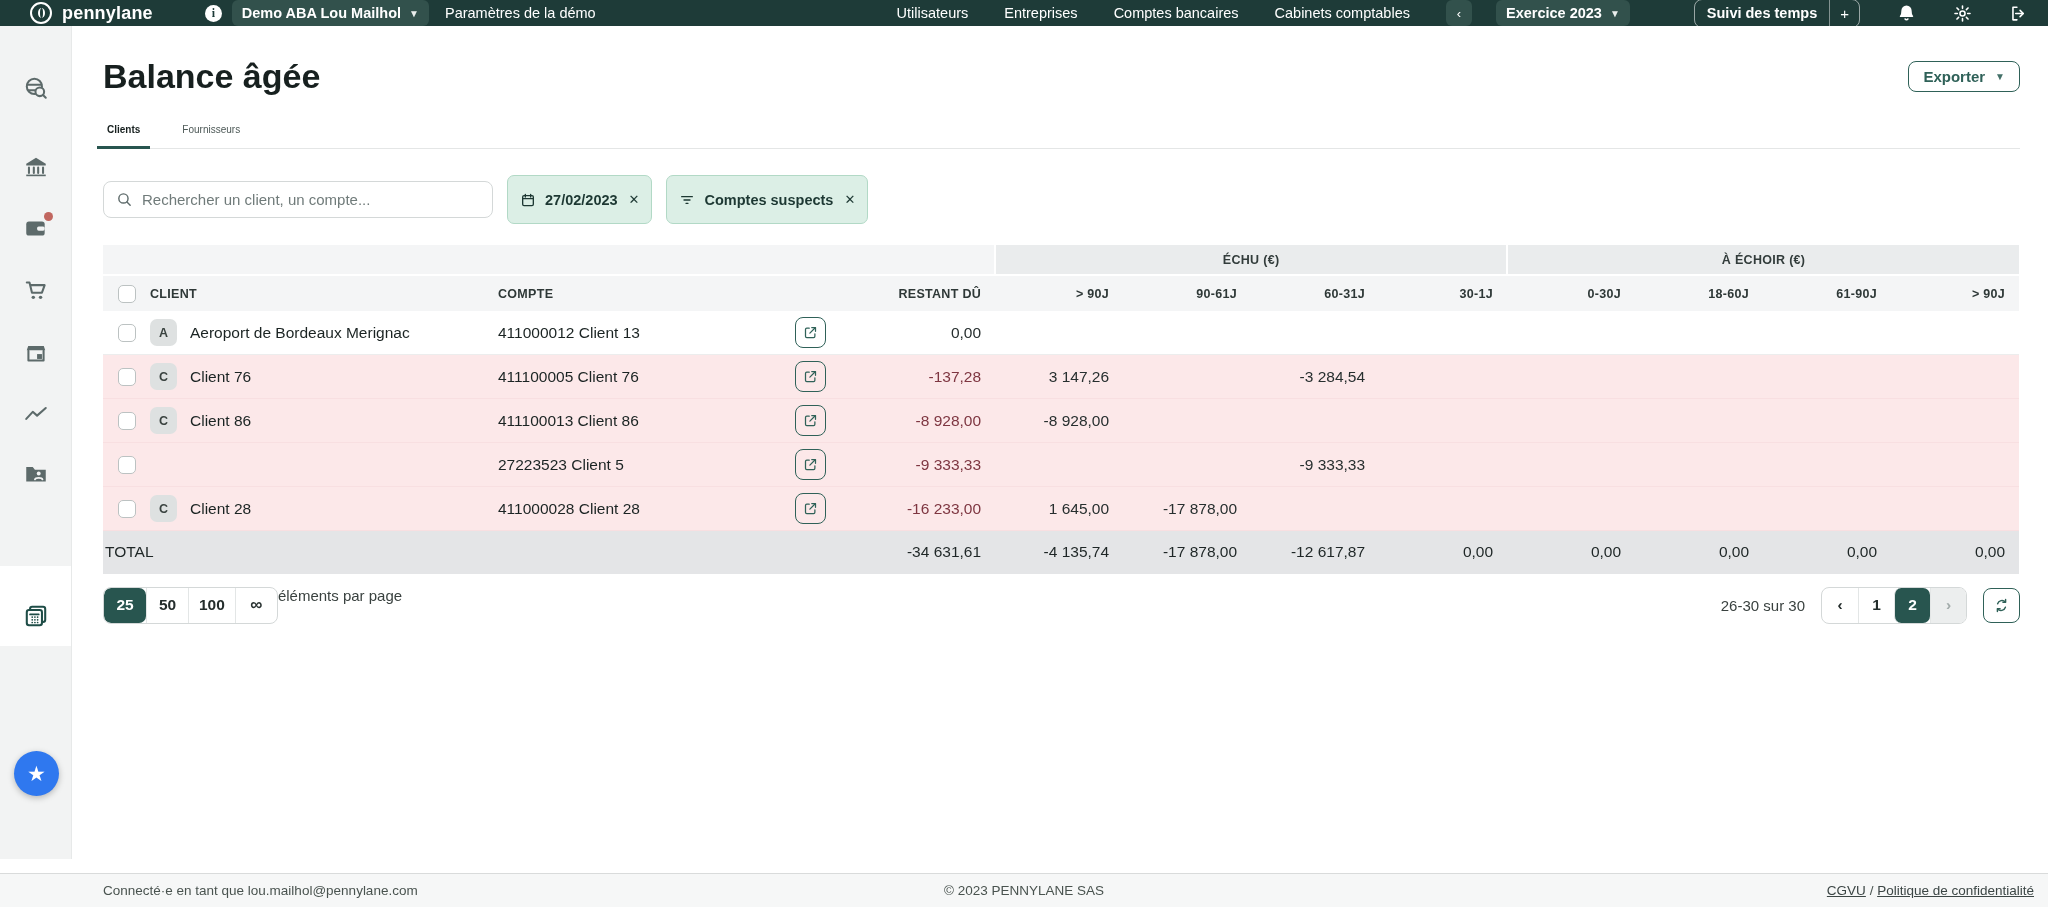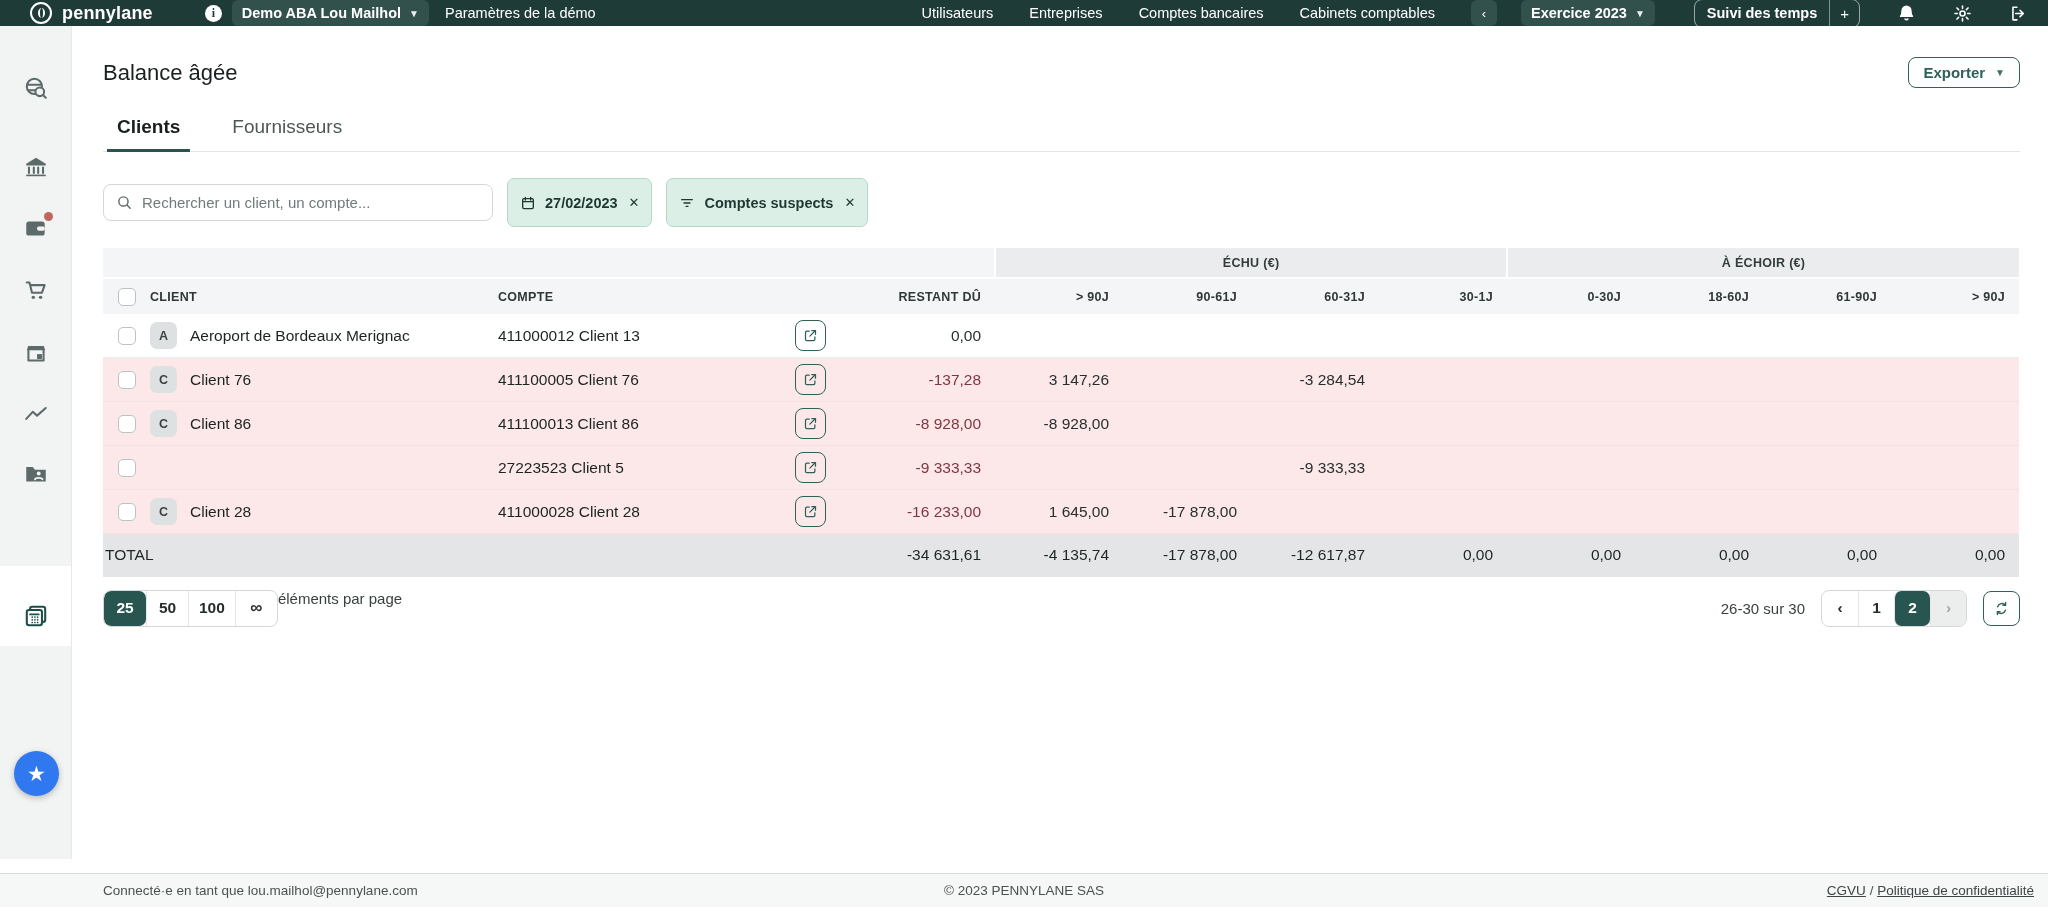--- a/index.html
+++ b/index.html
@@ -12,47 +12,47 @@
   .brand-mark { width:22px; height:22px; border:2.5px solid #fff; border-radius:50%; display:flex; align-items:center; justify-content:center; }
   .brand-mark i { display:block; width:7px; height:10px; border-left:2.5px solid #fff; border-right:2.5px solid #fff; border-radius:50%; }
   .brand-name { font-size:18px; font-weight:700; letter-spacing:.2px; }
   .info-dot { width:17px; height:17px; background:#fff; color:#1e3b38; border-radius:50%; font-size:12px; font-weight:700; display:flex; align-items:center; justify-content:center; margin-left:52px; font-family:"Liberation Serif", serif; }
   .tb-btn { background:#32514c; border-radius:6px; padding:5px 10px; font-size:14.5px; font-weight:600; display:flex; align-items:center; gap:8px; margin-left:10px; white-space:nowrap; cursor:pointer; }
   .caret { font-size:10px; opacity:.9; }
   .tb-label { margin-left:16px; font-size:14.5px; white-space:nowrap; }
   .tb-right { margin-left:auto; display:flex; align-items:center; gap:36px; }
   .tb-link { font-size:14.5px; white-space:nowrap; cursor:pointer; }
   .tb-sq { background:#32514c; border-radius:6px; width:26px; height:26px; display:flex; align-items:center; justify-content:center; font-size:13px; cursor:pointer; margin-right:-12px; }
-  .time-btn { border:1px solid rgba(255,255,255,.55); border-radius:8px; display:flex; align-items:stretch; overflow:hidden; margin-left:3px; }
+  .time-btn { border:1px solid rgba(255,255,255,.55); border-radius:8px; display:flex; align-items:stretch; overflow:hidden; margin-left:28px; }
   .time-btn .lbl { padding:5px 12px; font-size:14.5px; font-weight:600; white-space:nowrap; }
   .time-btn .plus { border-left:1px solid rgba(255,255,255,.45); padding:5px 10px; font-size:15px; display:flex; align-items:center; }
   .tb-icon { width:20px; height:20px; display:flex; align-items:center; justify-content:center; cursor:pointer; }
   .tb-icon svg { width:19px; height:19px; stroke:#fff; fill:none; stroke-width:2; stroke-linecap:round; stroke-linejoin:round; }
   .tb-icon.bell svg { fill:#fff; }
 
   
   .shell { display:flex; height:833px; }
   .sidebar { width:72px; background:#f2f3f3; border-right:1px solid #e7e9e9; position:relative; flex:0 0 72px; }
   .side-ic { position:absolute; left:0; width:71px; height:48px; display:flex; align-items:center; justify-content:center; cursor:pointer; }
   .side-ic svg { width:26px; height:26px; stroke:#5d6a6a; fill:none; stroke-width:1.9; stroke-linecap:round; stroke-linejoin:round; }
   .side-ic .fill { fill:#5d6a6a; stroke:none; }
   .active-band { position:absolute; left:0; top:540px; width:71px; height:80px; background:#fff; }
   .side-ic.active svg { stroke:#1f4d47; }
   .notif-dot { position:absolute; top:8px; right:18px; width:9px; height:9px; border-radius:50%; background:#c1665f; }
   .fab { position:absolute; left:14px; top:725px; width:45px; height:45px; border-radius:50%; background:#2f78ef; color:#fff; display:flex; align-items:center; justify-content:center; font-size:21px; box-shadow:0 2px 6px rgba(0,0,0,.25); cursor:pointer; }
 
   
   .main { flex:1; padding:0 28px 0 31px; }
   .title-row { margin-top:31px; display:flex; align-items:center; justify-content:space-between; }
-  h1 { font-size:22px; font-weight:400; color:#17201f; }
+  h1 { font-size:34px; font-weight:700; color:#17201f; }
   .export-btn { border:1.5px solid #2f6158; color:#2f6158; background:#fff; border-radius:8px; padding:6px 14px; font-size:15px; font-weight:700; display:flex; align-items:center; gap:10px; cursor:pointer; font-family:inherit; }
   .export-btn .caret { color:#2f6158; }
 
   .tabs { margin-top:20px; border-bottom:1px solid #e4e6e6; display:flex; gap:38px; padding-left:2px; }
-  .tab { padding:8px 2px 13px; font-size:19px; cursor:pointer; color:#4c5856; font-weight:500; position:relative;margin-left:10px; }
+  .tab { padding:8px 2px 13px; font-size:10px; cursor:pointer; color:#4c5856; font-weight:500; position:relative; }
   .tab.active { color:#17201f; font-weight:700; }
   .tab.active:after { content:""; position:absolute; left:-8px; right:-8px; bottom:-1px; height:3px; background:#28554f; }
 
   .filter-row { margin-top:26px; display:flex; align-items:center; gap:14px; }
   .search-box { width:390px; height:37px; border:1px solid #d4d8d8; border-radius:8px; display:flex; align-items:center; padding:0 12px; gap:9px; background:#fff; }
   .search-box svg { width:17px; height:17px; stroke:#5d6a6a; fill:none; stroke-width:2; stroke-linecap:round; }
   .search-box input { border:none; outline:none; flex:1; font-size:15px; font-family:inherit; color:#333; background:transparent; }
   .search-box input::placeholder { color:#707b7a; }
   .chip { background:#dcefe6; border:1px solid #b2d9c6; border-radius:7px; height:49px; display:flex; align-items:center; gap:9px; padding:0 12px; font-size:14.5px; font-weight:700; color:#1d3833; white-space:nowrap; }
   .chip svg { width:16px; height:16px; stroke:#1d3833; fill:none; stroke-width:2; stroke-linecap:round; }

